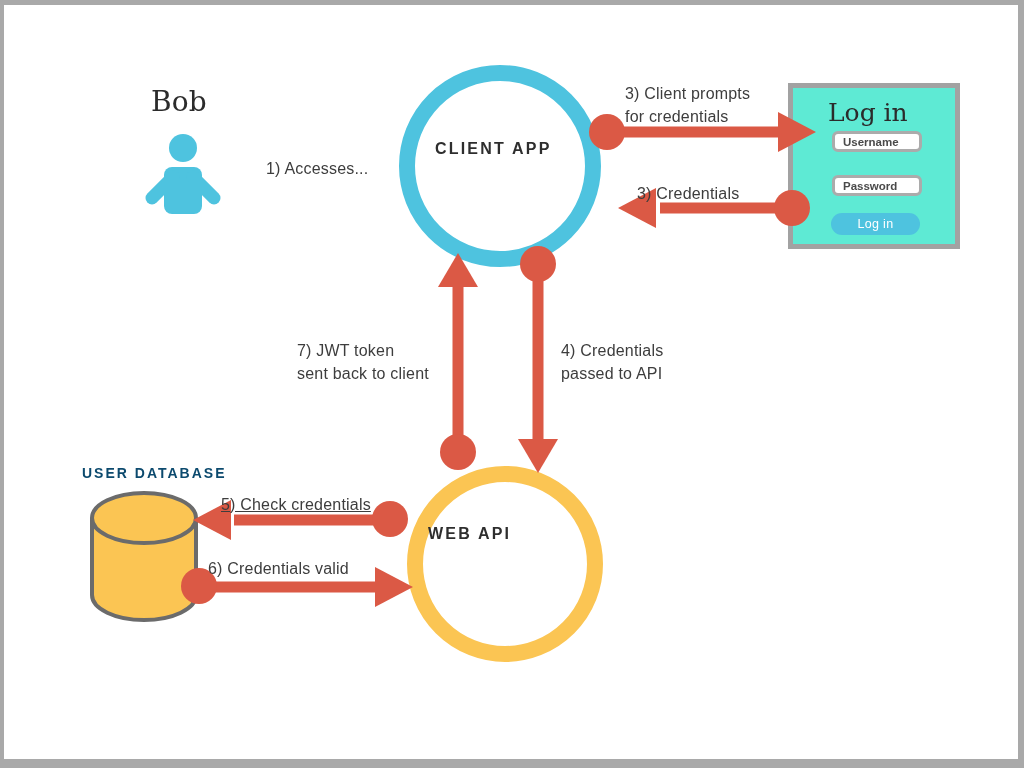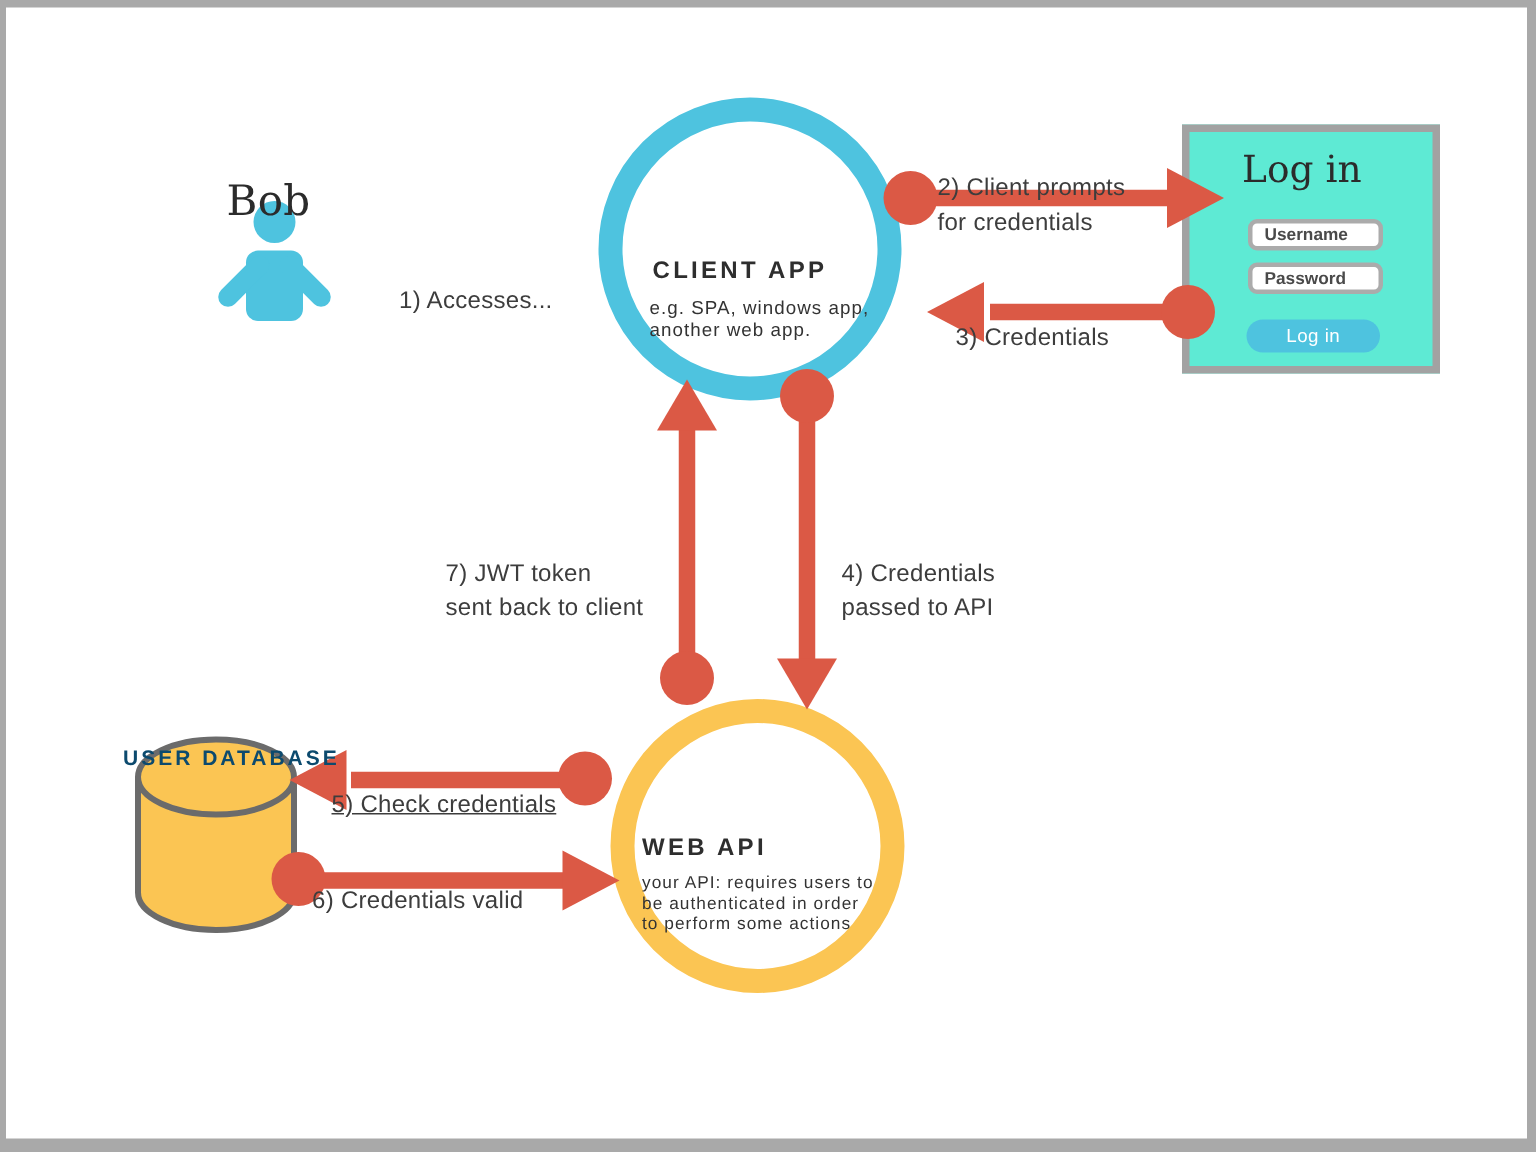--- a/index.html
+++ b/index.html
@@ -11,21 +11,21 @@
   .canvas {
     position:absolute; left:4px; top:5px; right:6px; bottom:9px;
     background:#ffffff;
   }
   .shapes {
     position:absolute; left:0; top:0; width:1024px; height:768px;
     z-index:2; pointer-events:none;
   }
   .lbl {
     position:absolute; z-index:3; color:#3d3d3d; font-size:16px;
-    line-height:23px; white-space:nowrap; letter-spacing:0.2px;margin-top:32px;
+    line-height:23px; white-space:nowrap; letter-spacing:0.2px;
   }
   .serif { font-family:"DejaVu Serif", serif; }
   .bob-lbl { font-size:28px; color:#2b2b2b; line-height:30px; }
   .caps-title { font-weight:bold; font-size:16px; letter-spacing:2.2px; color:#2e2e2e; line-height:18px; }
   .db-title { font-weight:bold; font-size:14px; letter-spacing:2px; color:#0c4a6e; line-height:16px; }
   .client-desc { font-size:12.5px; line-height:15px; letter-spacing:0.7px; color:#333; }
   .web-desc { font-size:11.5px; line-height:13.5px; letter-spacing:0.7px; color:#333; }
   .login-box {
     position:absolute; left:788px; top:83px; width:172px; height:166px;
     box-sizing:border-box; background:#5eead4; border:5px solid #a2a2a2;
@@ -34,21 +34,21 @@
   .login-title {
     position:absolute; left:35px; top:10px; font-size:25px; color:#2b2b2b;
   }
   .login-input {
     position:absolute; left:39px; width:90px; height:21px; box-sizing:border-box;
     border:3px solid #ababab; border-radius:6px; background:#fff;
     font-family:"Liberation Sans", sans-serif; font-size:11.5px; font-weight:bold;
     color:#4a4a4a; padding:0 0 0 8px; outline:none;
   }
   .login-input::placeholder { color:#4a4a4a; opacity:1; }
-  .input-user { top:58px; }
+  .input-user { top:43px; }
   .input-pass { top:87px; }
   .login-btn {
     position:absolute; left:38px; top:125px; width:89px; height:22px;
     background:#4ec3df; border-radius:11px; color:#ffffff; font-size:12.5px;
     display:flex; align-items:center; justify-content:center; cursor:pointer;
     letter-spacing:0.3px;
   }
 </style>
 </head>
 <body>
@@ -119,47 +119,38 @@
         <polygon points="413,587 375,567 375,607" stroke="none"></polygon>
       </g>
     </g>
   </svg>
 
   <div class="lbl serif bob-lbl" style="left:151px; top:87px;">Bob</div>
 
   <div class="lbl" style="left:266px; top:157px;">1) Accesses...</div>
 
   <div class="lbl caps-title" style="left:435px; top:140px;">CLIENT APP</div>
-  <div class="lbl client-desc" style="left:433px; top:166px;">
-    <div>e.g. SPA, windows app,</div>
-    <div>another web app.</div>
-  </div>
 
   <div class="lbl" style="left:625px; top:82px;">
-    <div>2) Client prompts</div>
+    <div>3) Client prompts</div>
     <div>for credentials</div>
   </div>
 
   <div class="lbl" style="left:637px; top:182px;">3) Credentials</div>
 
   <div class="lbl" style="left:297px; top:339px;">
     <div>7) JWT token</div>
     <div>sent back to client</div>
   </div>
 
   <div class="lbl" style="left:561px; top:339px;">
     <div>4) Credentials</div>
     <div>passed to API</div>
   </div>
 
   <div class="lbl caps-title" style="left:428px; top:525px;">WEB API</div>
-  <div class="lbl web-desc" style="left:428px; top:551px;">
-    <div>your API: requires users to</div>
-    <div>be authenticated in order</div>
-    <div>to perform some actions</div>
-  </div>
 
   <div class="lbl db-title" style="left:82px; top:465px;">USER DATABASE</div>
 
   <div class="lbl" style="left:221px; top:493px;text-decoration:underline;">5) Check credentials</div>
 
   <div class="lbl" style="left:208px; top:557px;">6) Credentials valid</div>
 </div>
 
 </body></html>

